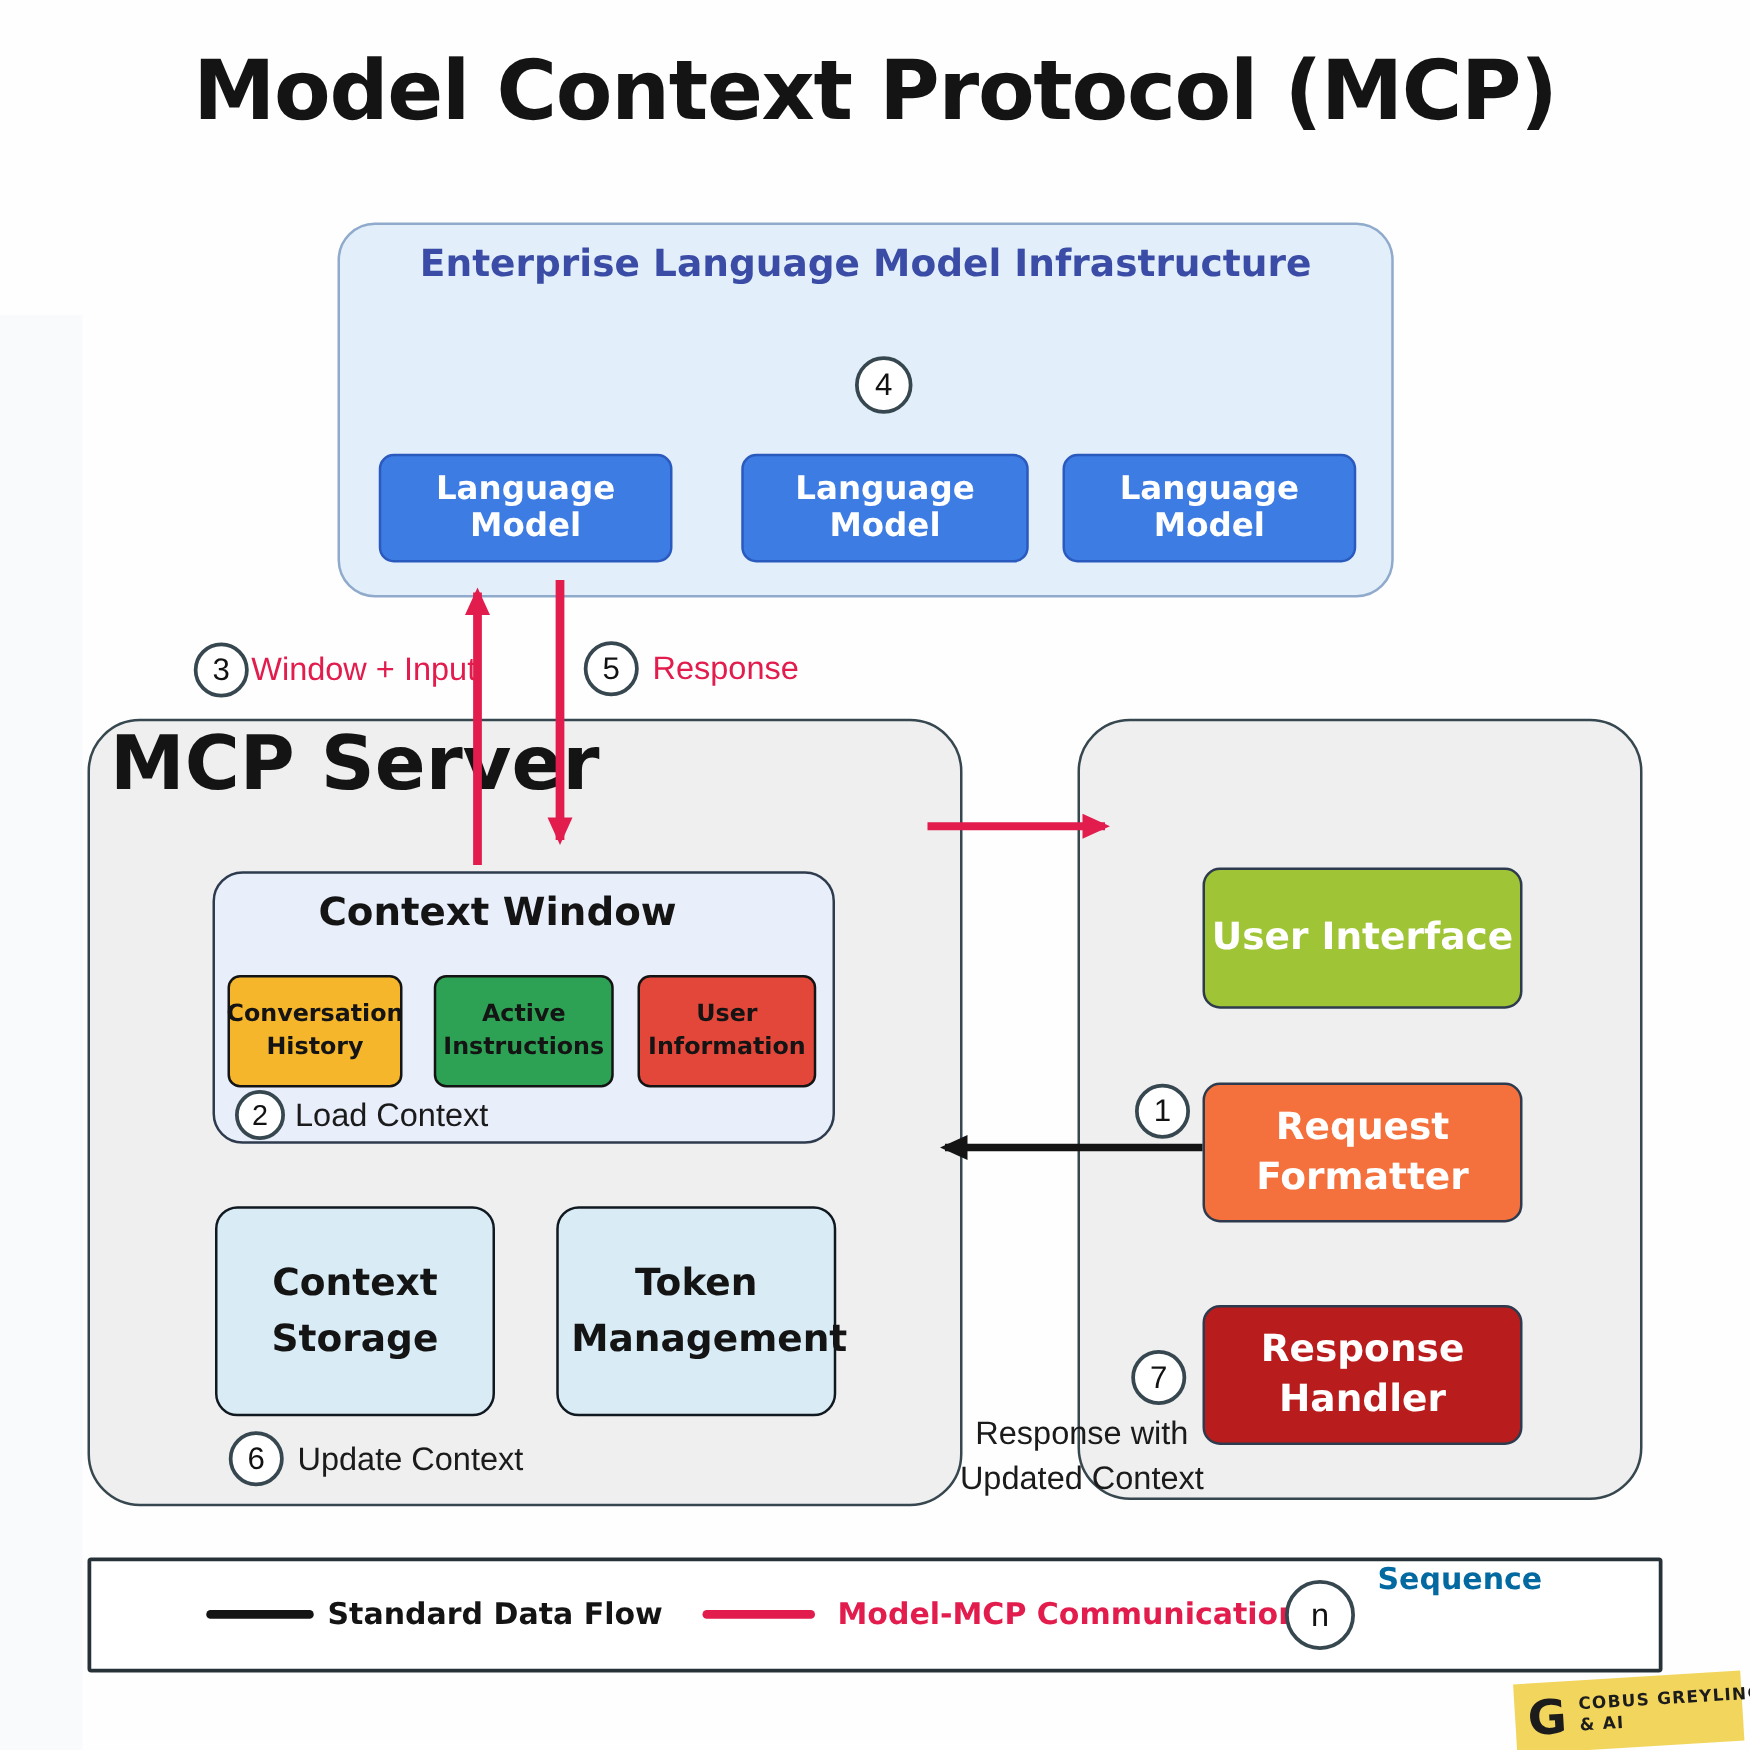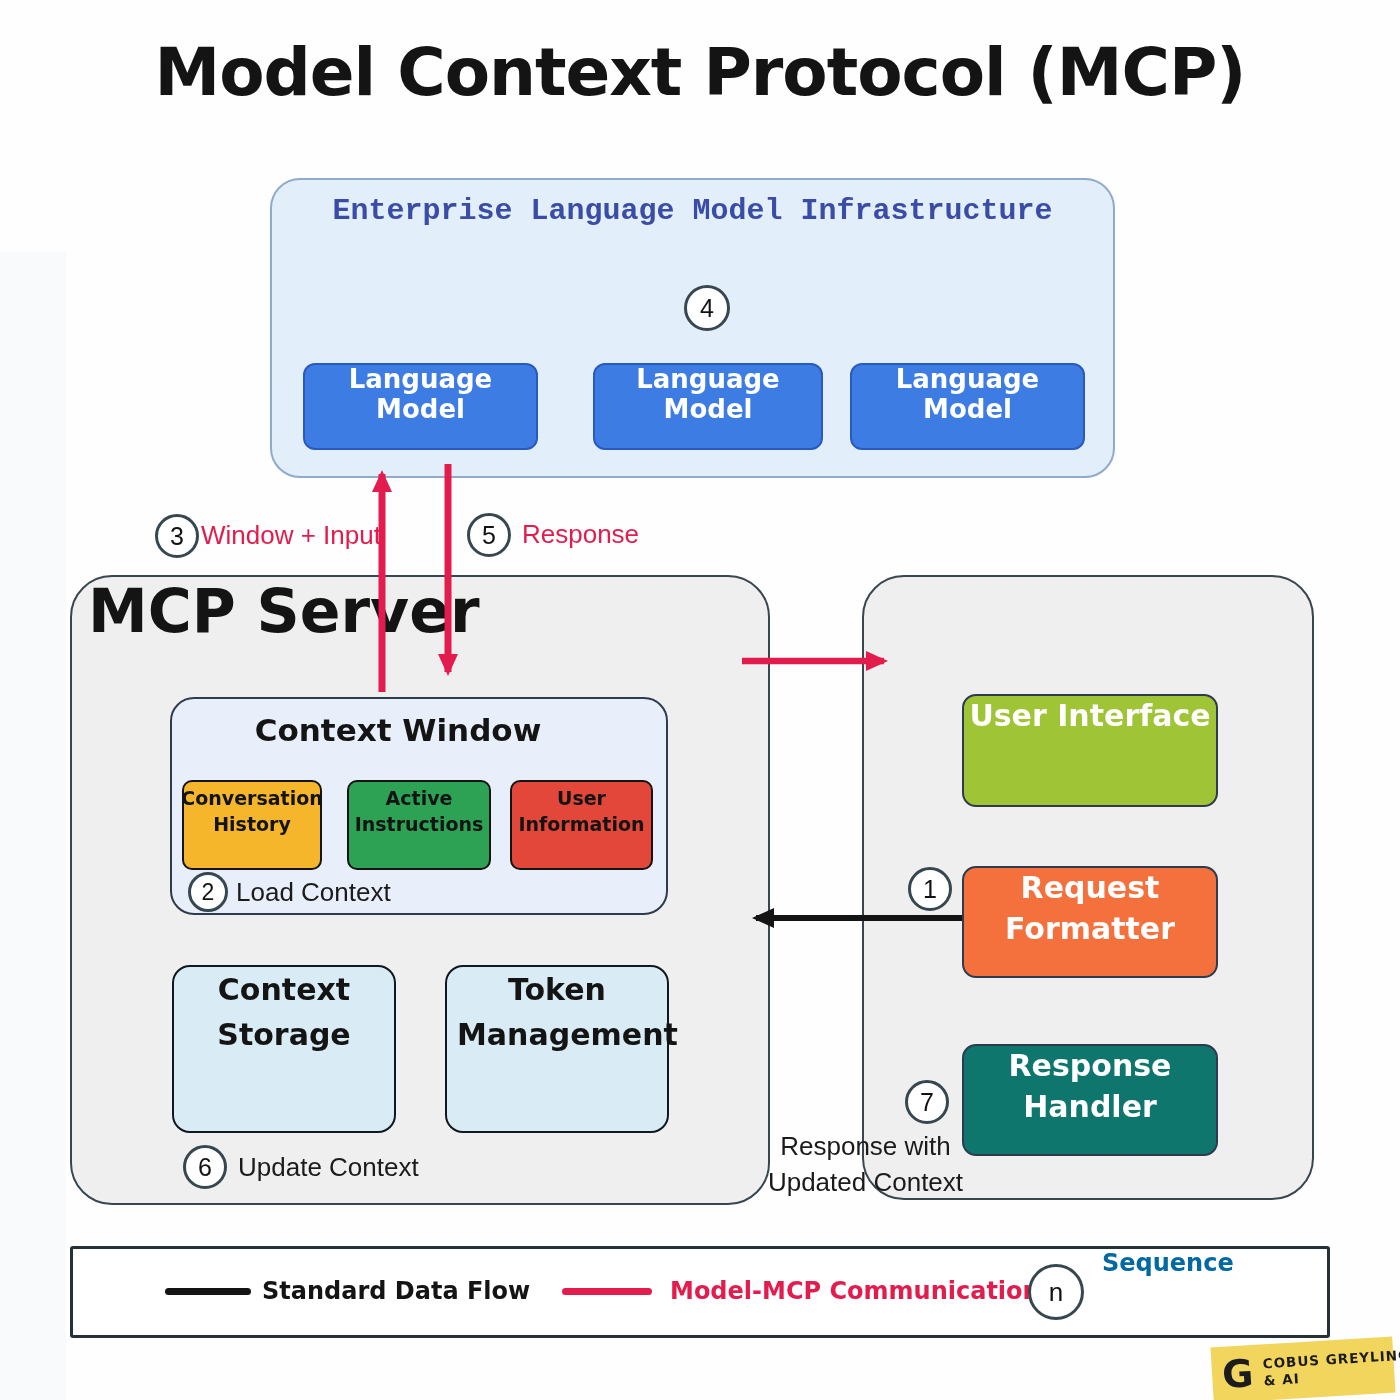--- a/index.html
+++ b/index.html
@@ -1,21 +1,21 @@
 <!DOCTYPE html>
 <html><head>
 <meta charset="utf-8">
 <style>
   html,body{margin:0;padding:0;background:#fff;}
   #canvas{position:relative;width:1400px;height:1400px;background:#FEFEFE;overflow:hidden;
           font-family:"Liberation Sans",sans-serif;}
   .abs{position:absolute;box-sizing:border-box;}
   .bold-font{font-family:"DejaVu Sans",sans-serif;font-weight:bold;}
   .hand{font-family:"Liberation Sans",sans-serif;color:#1b1b1b;}
-  .center-text{display:flex;justify-content:center;text-align:center;}
+  .center-text{display:flex;align-items:center;justify-content:center;text-align:center;}
   
   #page-title{left:0;top:34px;width:1400px;text-align:center;font-size:66px;font-weight:800;
               color:#141414;letter-spacing:-1px;z-index:2;}
   
   #enterprise{left:270px;top:178px;width:845px;height:300px;border-radius:30px;
               border:2px solid #8FAACB;z-index:1;}
   #enterprise-title{left:270px;top:194px;width:845px;text-align:center;font-size:30px;z-index:2;}
   .lm-box{top:363px;height:87px;border-radius:12px;border:2px solid #2B5ABF;z-index:2;
           color:#fff;font-size:26px;line-height:1.15;}
   
@@ -62,21 +62,21 @@
 </head>
 <body>
 
 <div id="canvas">
 
   <div class="abs" id="edge-strip"></div>
 
   <div class="abs bold-font" id="page-title">Model Context Protocol (MCP)</div>
 
   <div class="abs" id="enterprise" style="background: rgb(226, 239, 251);"></div>
-  <div class="abs bold-font" id="enterprise-title" style="color: rgb(58, 76, 165); font-family: Liberation Mono, monospace;">Enterprise Language Model Infrastructure</div>
+  <div class="abs bold-font" id="enterprise-title" style="color: rgb(58, 76, 165);">Enterprise Language Model Infrastructure</div>
 
   <div class="abs step-circle" style="left:684px;top:285px;width:46px;height:46px;">
     <span>4</span>
   </div>
 
   <div class="abs bold-font center-text lm-box" style="left: 303px; width: 235px; background: rgb(61, 124, 227);">
     <span>Language Model</span>
   </div>
   <div class="abs bold-font center-text lm-box" style="left: 593px; width: 230px; background: rgb(61, 124, 227);">
     <span>Language Model</span>
@@ -137,21 +137,21 @@
   <div class="abs step-circle" style="left:908px;top:867px;width:44px;height:44px;">
     <span>1</span>
   </div>
   <div class="abs bold-font center-text client-box" style="top: 866px; height: 112px; background: rgb(244, 113, 61);">
     <span style="width:170px;">Request Formatter</span>
   </div>
 
   <div class="abs step-circle" style="left:905px;top:1080px;width:44px;height:44px;">
     <span>7</span>
   </div>
-  <div class="abs bold-font center-text client-box" style="top: 1044px; height: 112px; background: #0f766e;">
+  <div class="abs bold-font center-text client-box" style="top: 1044px; height: 112px; background: #b91c1c;">
     <span style="width:180px;">Response Handler</span>
   </div>
 
   <div class="abs hand flow-label-2line" style="left:758px;top:1128px;width:215px;">
     <div>Response with</div>
     <div>Updated Context</div>
   </div>
 
   <svg id="arrow-layer" width="1400" height="1400" viewBox="0 0 1400 1400">
     <defs>

